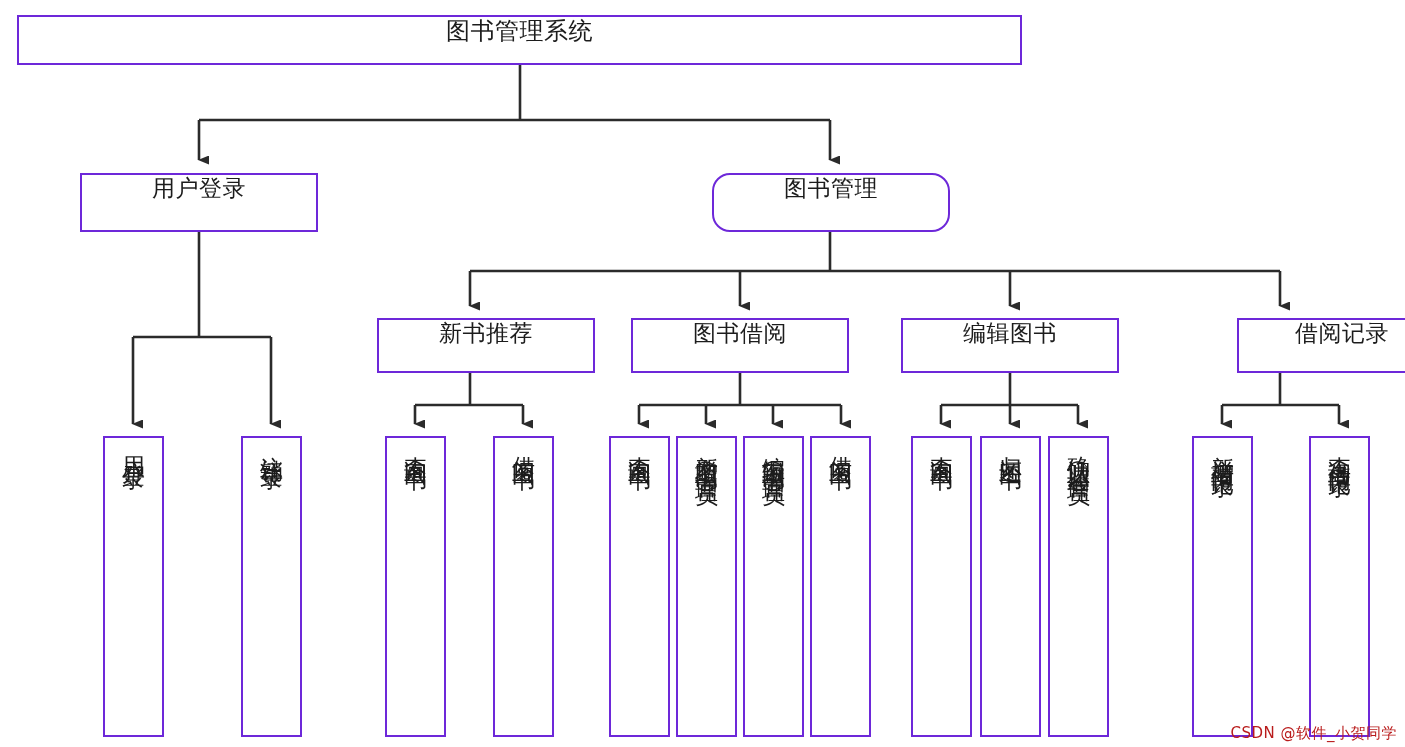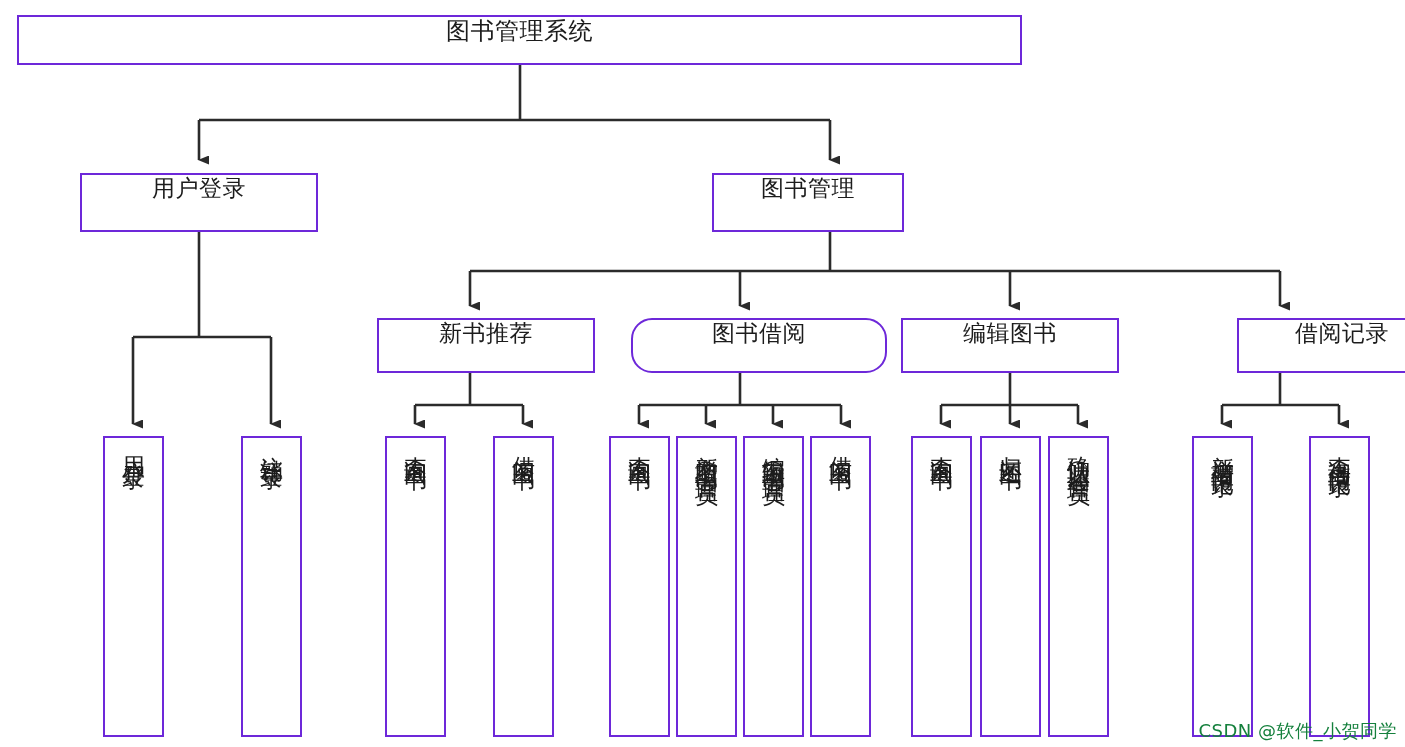--- a/index.html
+++ b/index.html
@@ -55,22 +55,22 @@
     white-space: normal;
     max-height: 290px;
   }
   .node.root .node-label {
     font-size: 24px;
   }
   #watermark {
     position: absolute;
     right: 8px;
     bottom: 4px;
-    font-size: 18px;
-    color: #15803d;
+    font-size: 15px;
+    color: #b91c1c;
     white-space: nowrap;
     letter-spacing: 0.5px;
   }
 </style>
 </head>
 <body>
 
 <div id="diagram-root">
 
   <svg class="edges" viewBox="0 0 1405 747">
@@ -123,28 +123,28 @@
     </g>
   </svg>
 
   <div class="node horizontal root" style="left:17px; top:15px; width:1005px; height:50px;">
     <span class="node-label">图书管理系统</span>
   </div>
 
   <div class="node horizontal" style="left:80px; top:173px; width:238px; height:59px;">
     <span class="node-label">用户登录</span>
   </div>
-  <div class="node horizontal" style="left:712px; top:173px; width:192px; height:59px;">
+  <div class="node horizontal" style="left:712px; top:173px; width:238px; height:59px;border-radius:18px;">
     <span class="node-label">图书管理</span>
   </div>
 
   <div class="node horizontal" style="left:361px; top:318px; width:218px; height:55px;margin-left:16px;">
     <span class="node-label">新书推荐</span>
   </div>
-  <div class="node horizontal" style="left:631px; top:318px; width:256px; height:55px;border-radius:21px;">
+  <div class="node horizontal" style="left:631px; top:318px; width:218px; height:55px;">
     <span class="node-label">图书借阅</span>
   </div>
   <div class="node horizontal" style="left:901px; top:318px; width:218px; height:55px;">
     <span class="node-label">编辑图书</span>
   </div>
   <div class="node horizontal" style="left:1237px; top:318px; width:210px; height:55px;">
     <span class="node-label">借阅记录</span>
   </div>
 
   <div class="node vertical" style="left:103px; top:436px; width:61px; height:301px;">

